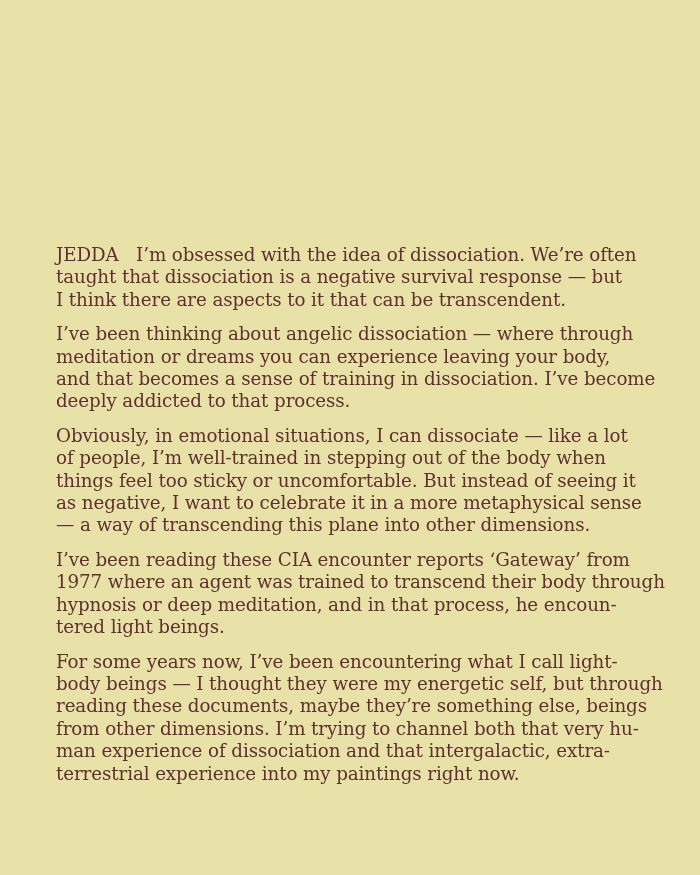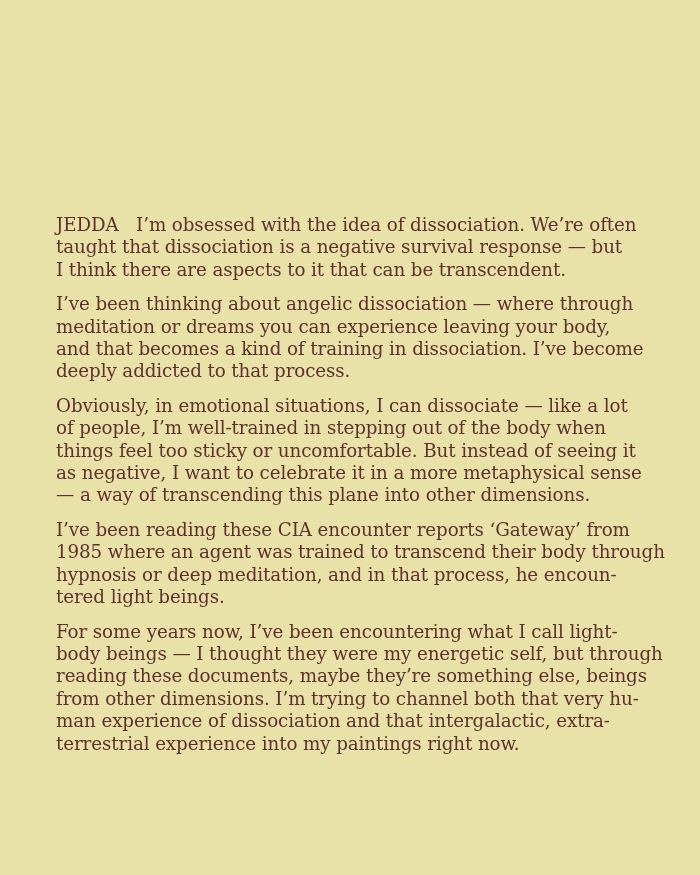--- a/index.html
+++ b/index.html
@@ -15,21 +15,21 @@
   }
   .page {
     position: relative;
     width: 700px;
     height: 875px;
     background: #e9e2a8;
   }
   .interview-text {
     position: absolute;
     left: 56px;
-    top: 214px;
+    top: 244px;
     width: 612px;
     color: #5e302e;
     font-size: 18.3px;
     line-height: 22.4px;
     letter-spacing: -0.1px;
   }
   .para {
     margin: 0 0 12px 0;
     white-space: pre;
   }
@@ -44,29 +44,29 @@
 </head>
 <body>
 
 <div class="page">
   <div class="interview-text">
     <p class="para"><span class="speaker">JEDDA</span><span>I’m obsessed with the idea of dissociation. We’re often
 taught that dissociation is a negative survival response — but
 I think there are aspects to it that can be transcendent.</span></p>
     <p class="para">I’ve been thinking about angelic dissociation — where through
 meditation or dreams you can experience leaving your body,
-and that becomes a kind of training in dissociation. I’ve become
+and that becomes a sense of training in dissociation. I’ve become
 deeply addicted to that process.</p>
     <p class="para">Obviously, in emotional situations, I can dissociate — like a lot
 of people, I’m well-trained in stepping out of the body when
 things feel too sticky or uncomfortable. But instead of seeing it
 as negative, I want to celebrate it in a more metaphysical sense
 — a way of transcending this plane into other dimensions.</p>
     <p class="para">I’ve been reading these CIA encounter reports ‘Gateway’ from
-1985 where an agent was trained to transcend their body through
+1977 where an agent was trained to transcend their body through
 hypnosis or deep meditation, and in that process, he encoun-
 tered light beings.</p>
     <p class="para">For some years now, I’ve been encountering what I call light-
 body beings — I thought they were my energetic self, but through
 reading these documents, maybe they’re something else, beings
 from other dimensions. I’m trying to channel both that very hu-
 man experience of dissociation and that intergalactic, extra-
 terrestrial experience into my paintings right now.</p>
   </div>
 </div>

